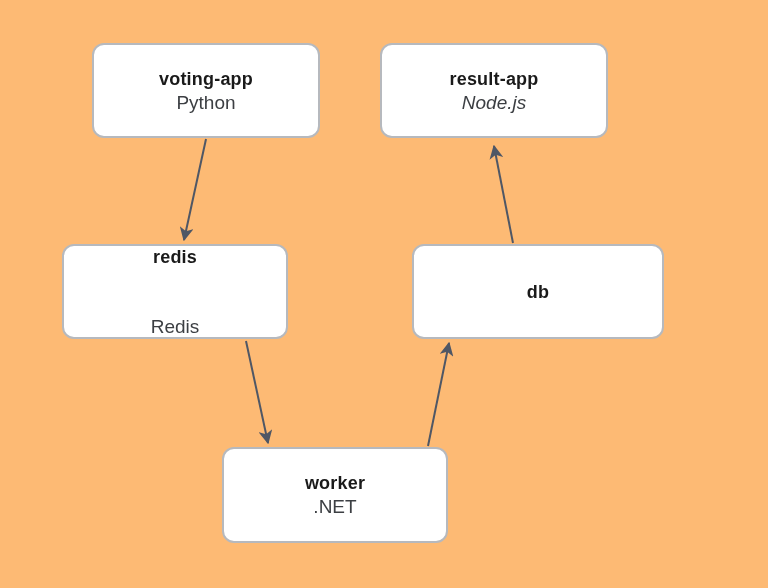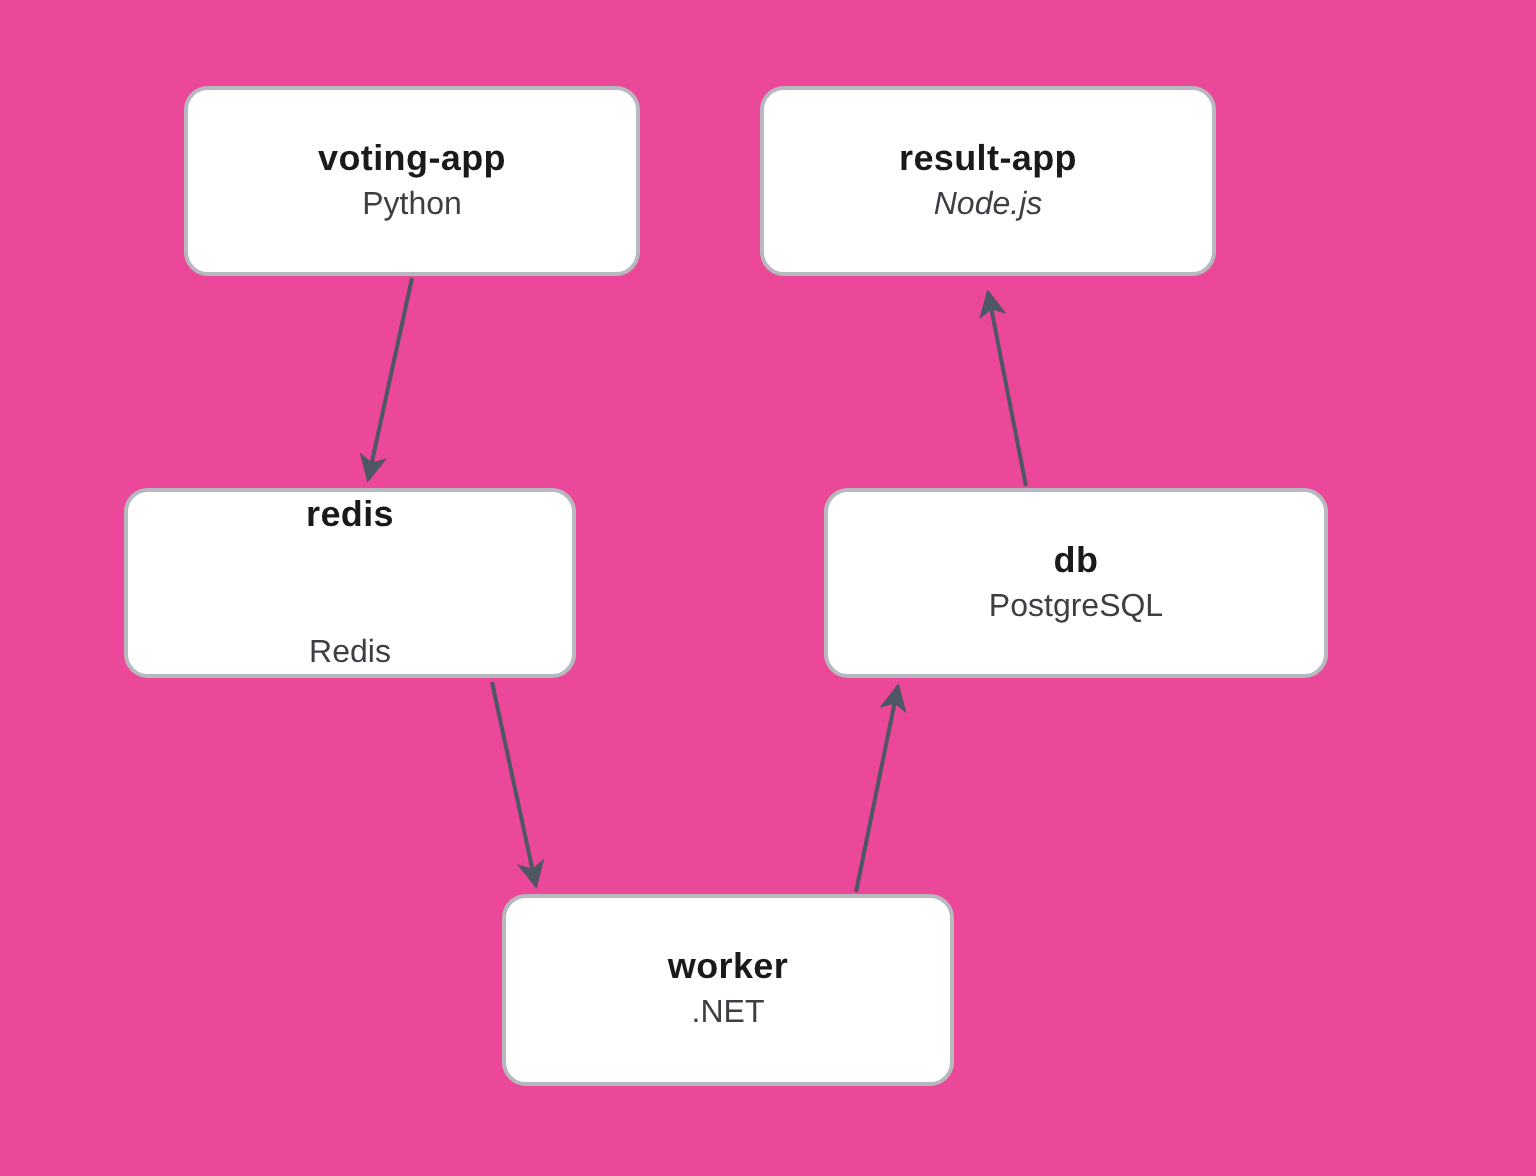--- a/index.html
+++ b/index.html
@@ -5,21 +5,21 @@
   html, body {
     margin: 0;
     padding: 0;
     background: #ffffff;
     font-family: "Liberation Sans", "DejaVu Sans", sans-serif;
   }
   #canvas {
     position: relative;
     width: 768px;
     height: 588px;
-    background: #ec4899;
+    background: #fdba74;
     overflow: hidden;
   }
   #edges {
     position: absolute;
     left: 0;
     top: 0;
     width: 768px;
     height: 588px;
     pointer-events: none;
   }
@@ -37,21 +37,21 @@
   }
   .node .title {
     font-weight: bold;
     font-size: 18px;
     line-height: 24px;
     color: #1a1a1a;
     letter-spacing: 0.2px;
   }
   .node .subtitle {
     font-weight: normal;
-    font-size: 16px;
+    font-size: 19px;
     line-height: 24px;
     color: #3c3f43;
   }
 </style>
 </head>
 <body>
 
 <div id="canvas">
   <svg id="edges" width="768" height="588" viewBox="0 0 768 588" xmlns="http://www.w3.org/2000/svg">
     <defs>
@@ -74,20 +74,19 @@
       <div class="node" style="left: 380px; top: 43px; width: 228px; height: 95px; border-color: rgb(182, 185, 190); background: rgb(255, 255, 255);">
         <div class="title" style="color: rgb(26, 26, 26);">result-app</div>
         <div class="subtitle" style="color: rgb(60, 63, 67); font-style: italic;">Node.js</div>
       </div>
       <div class="node" style="left: 62px; top: 244px; width: 226px; height: 95px; border-color: rgb(182, 185, 190); background: rgb(255, 255, 255); gap: 46px;">
         <div class="title" style="color: rgb(26, 26, 26);">redis</div>
         <div class="subtitle" style="color: rgb(60, 63, 67);">Redis</div>
       </div>
       <div class="node" style="left: 412px; top: 244px; width: 252px; height: 95px; border-color: rgb(182, 185, 190); background: rgb(255, 255, 255); align-items: center;">
         <div class="title" style="color: rgb(26, 26, 26);">db</div>
-        <div class="subtitle" style="color: rgb(60, 63, 67);">PostgreSQL</div>
       </div>
-      <div class="node" style="left: 251px; top: 447px; width: 226px; height: 96px; border-color: rgb(182, 185, 190); background: rgb(255, 255, 255);">
+      <div class="node" style="left: 222px; top: 447px; width: 226px; height: 96px; border-color: rgb(182, 185, 190); background: rgb(255, 255, 255);">
         <div class="title" style="color: rgb(26, 26, 26);">worker</div>
         <div class="subtitle" style="color: rgb(60, 63, 67);">.NET</div>
       </div>
     </div>
 </div>
 
 </body></html>

